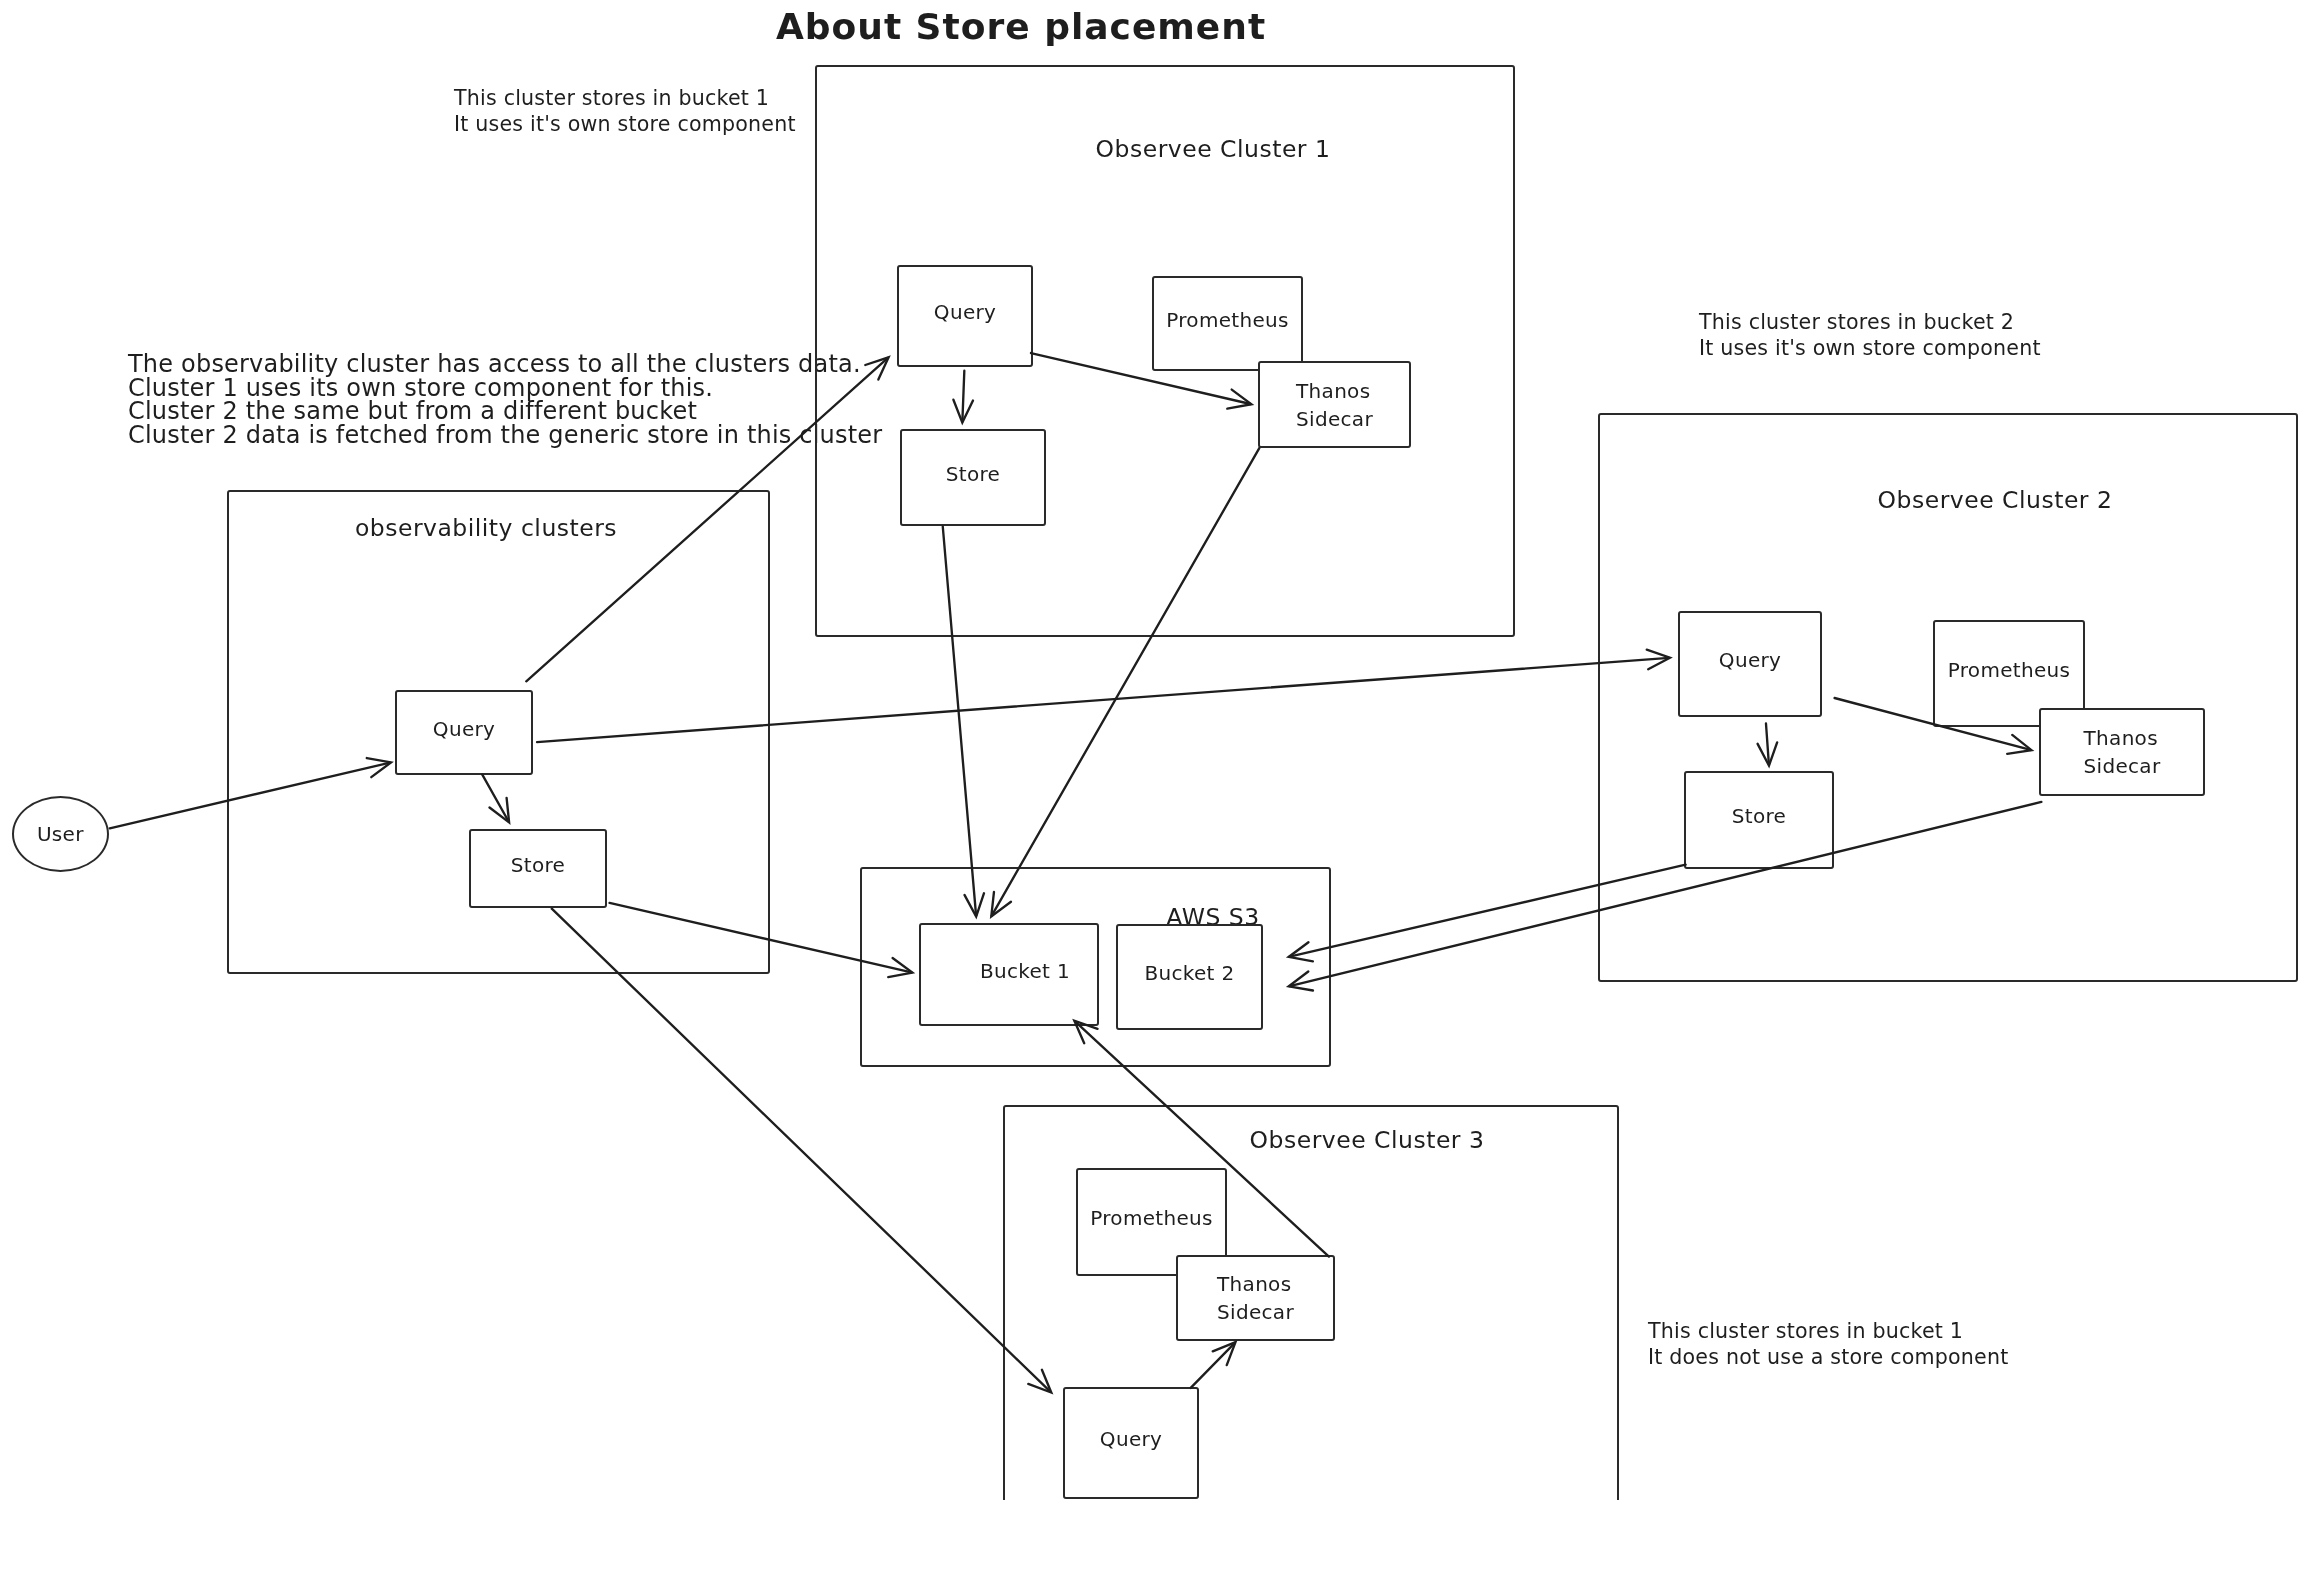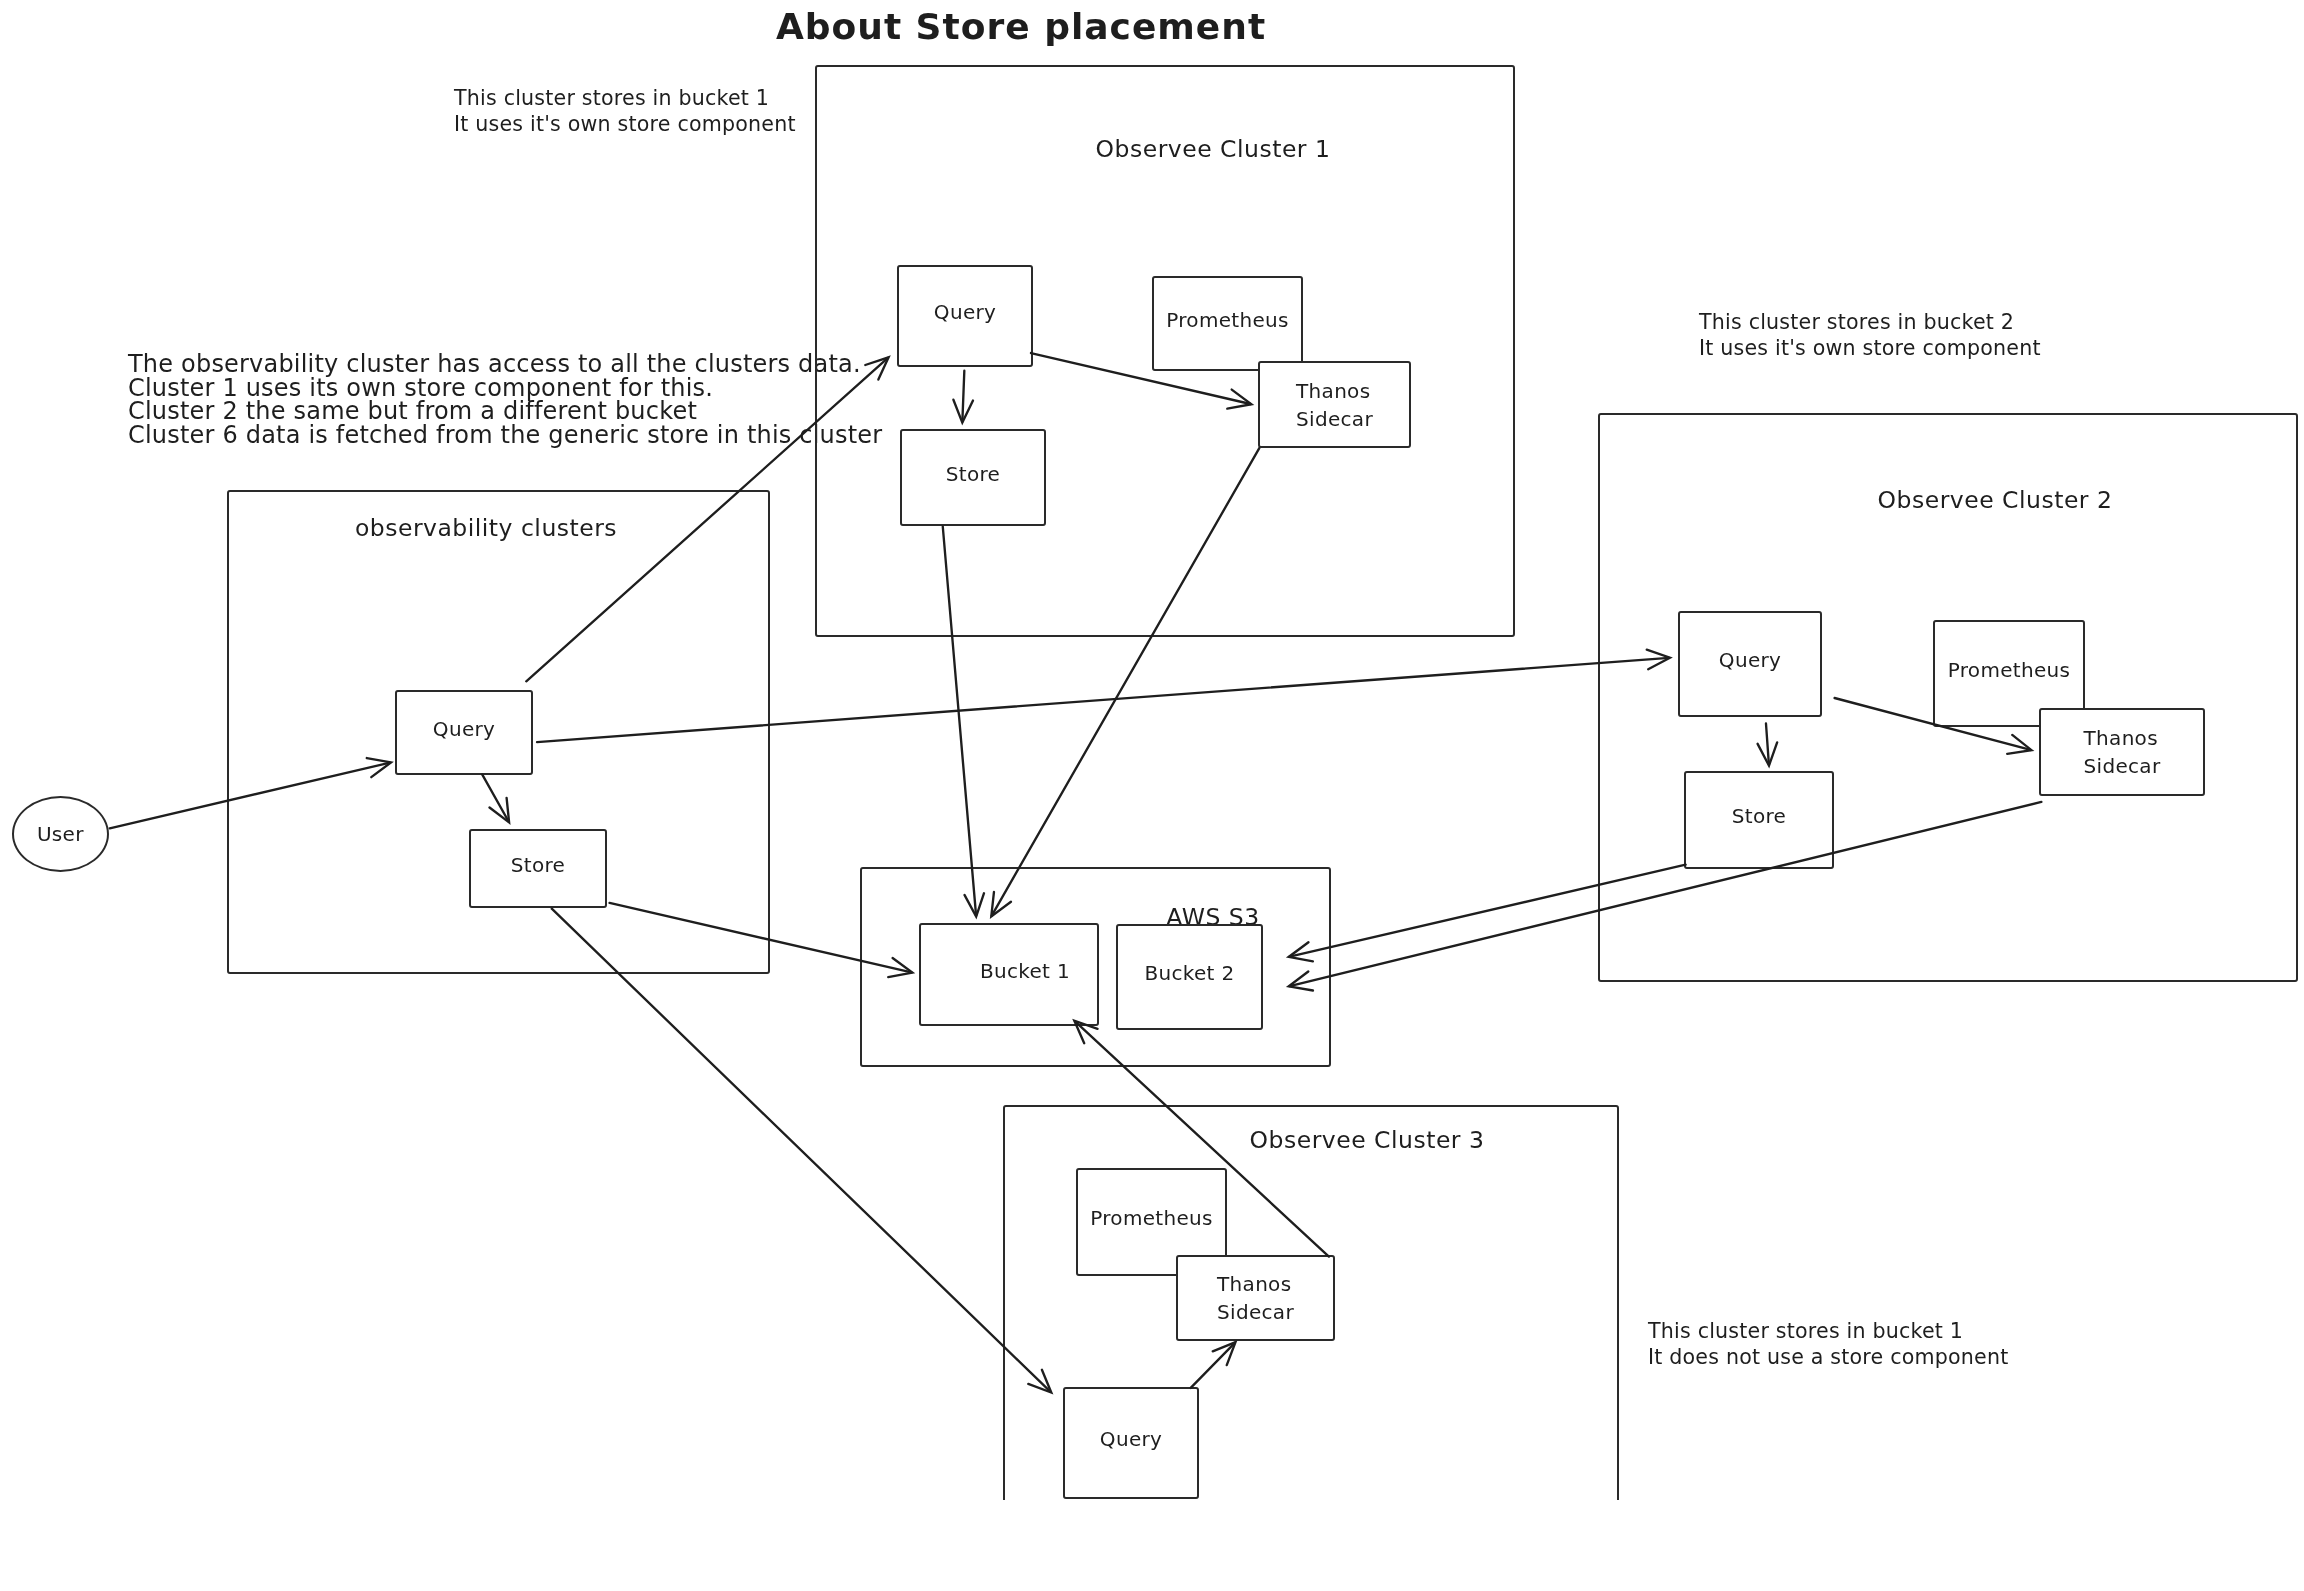--- a/index.html
+++ b/index.html
@@ -76,21 +76,21 @@
 
   <div class="note" style="left:454px; top:86px;">
     <div>This cluster stores in bucket 1</div>
     <div>It uses it's own store component</div>
   </div>
 
   <div class="note" style="left:128px; top:353px; line-height:23.5px; font-size:24px;">
     <div>The observability cluster has access to all the clusters data.</div>
     <div>Cluster 1 uses its own store component for this.</div>
     <div>Cluster 2 the same but from a different bucket</div>
-    <div>Cluster 6 data is fetched from the generic store in this cluster</div>
+    <div>Cluster 2 data is fetched from the generic store in this cluster</div>
   </div>
 
   <div class="note" style="left:1699px; top:310px;">
     <div>This cluster stores in bucket 2</div>
     <div>It uses it's own store component</div>
   </div>
 
   <div class="note" style="left:1648px; top:1319px;">
     <div>This cluster stores in bucket 1</div>
     <div>It does not use a store component</div>

